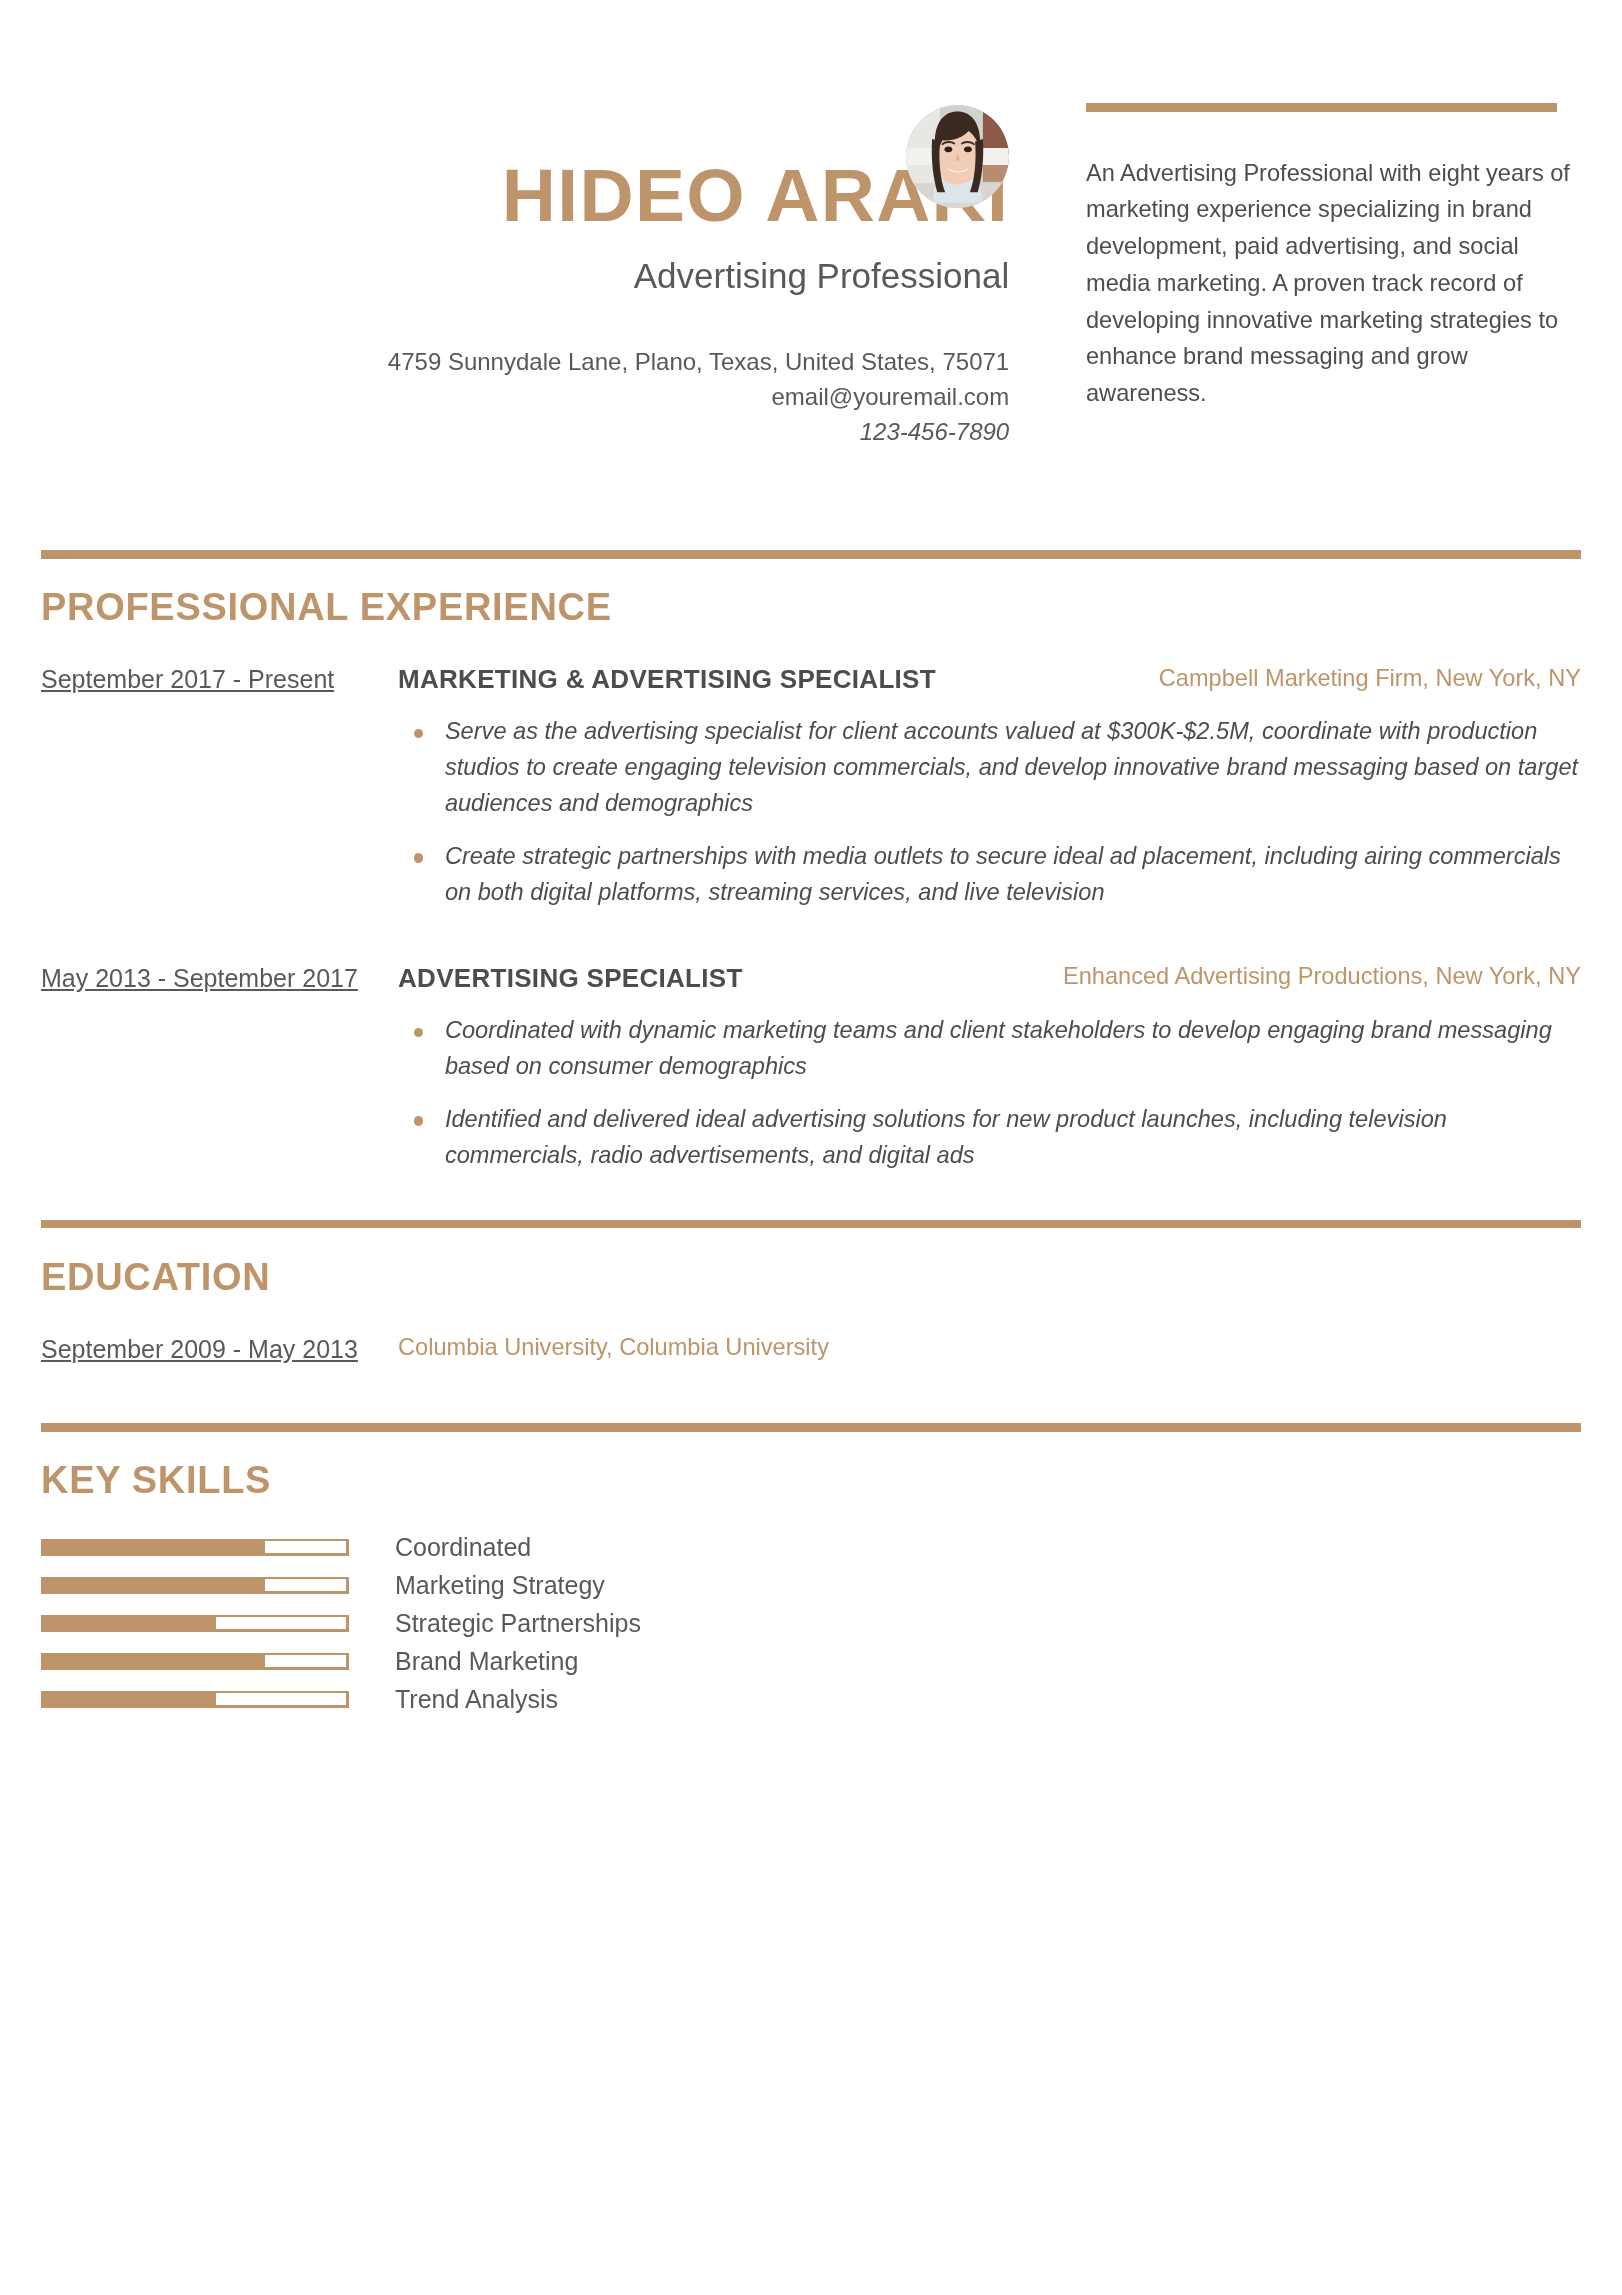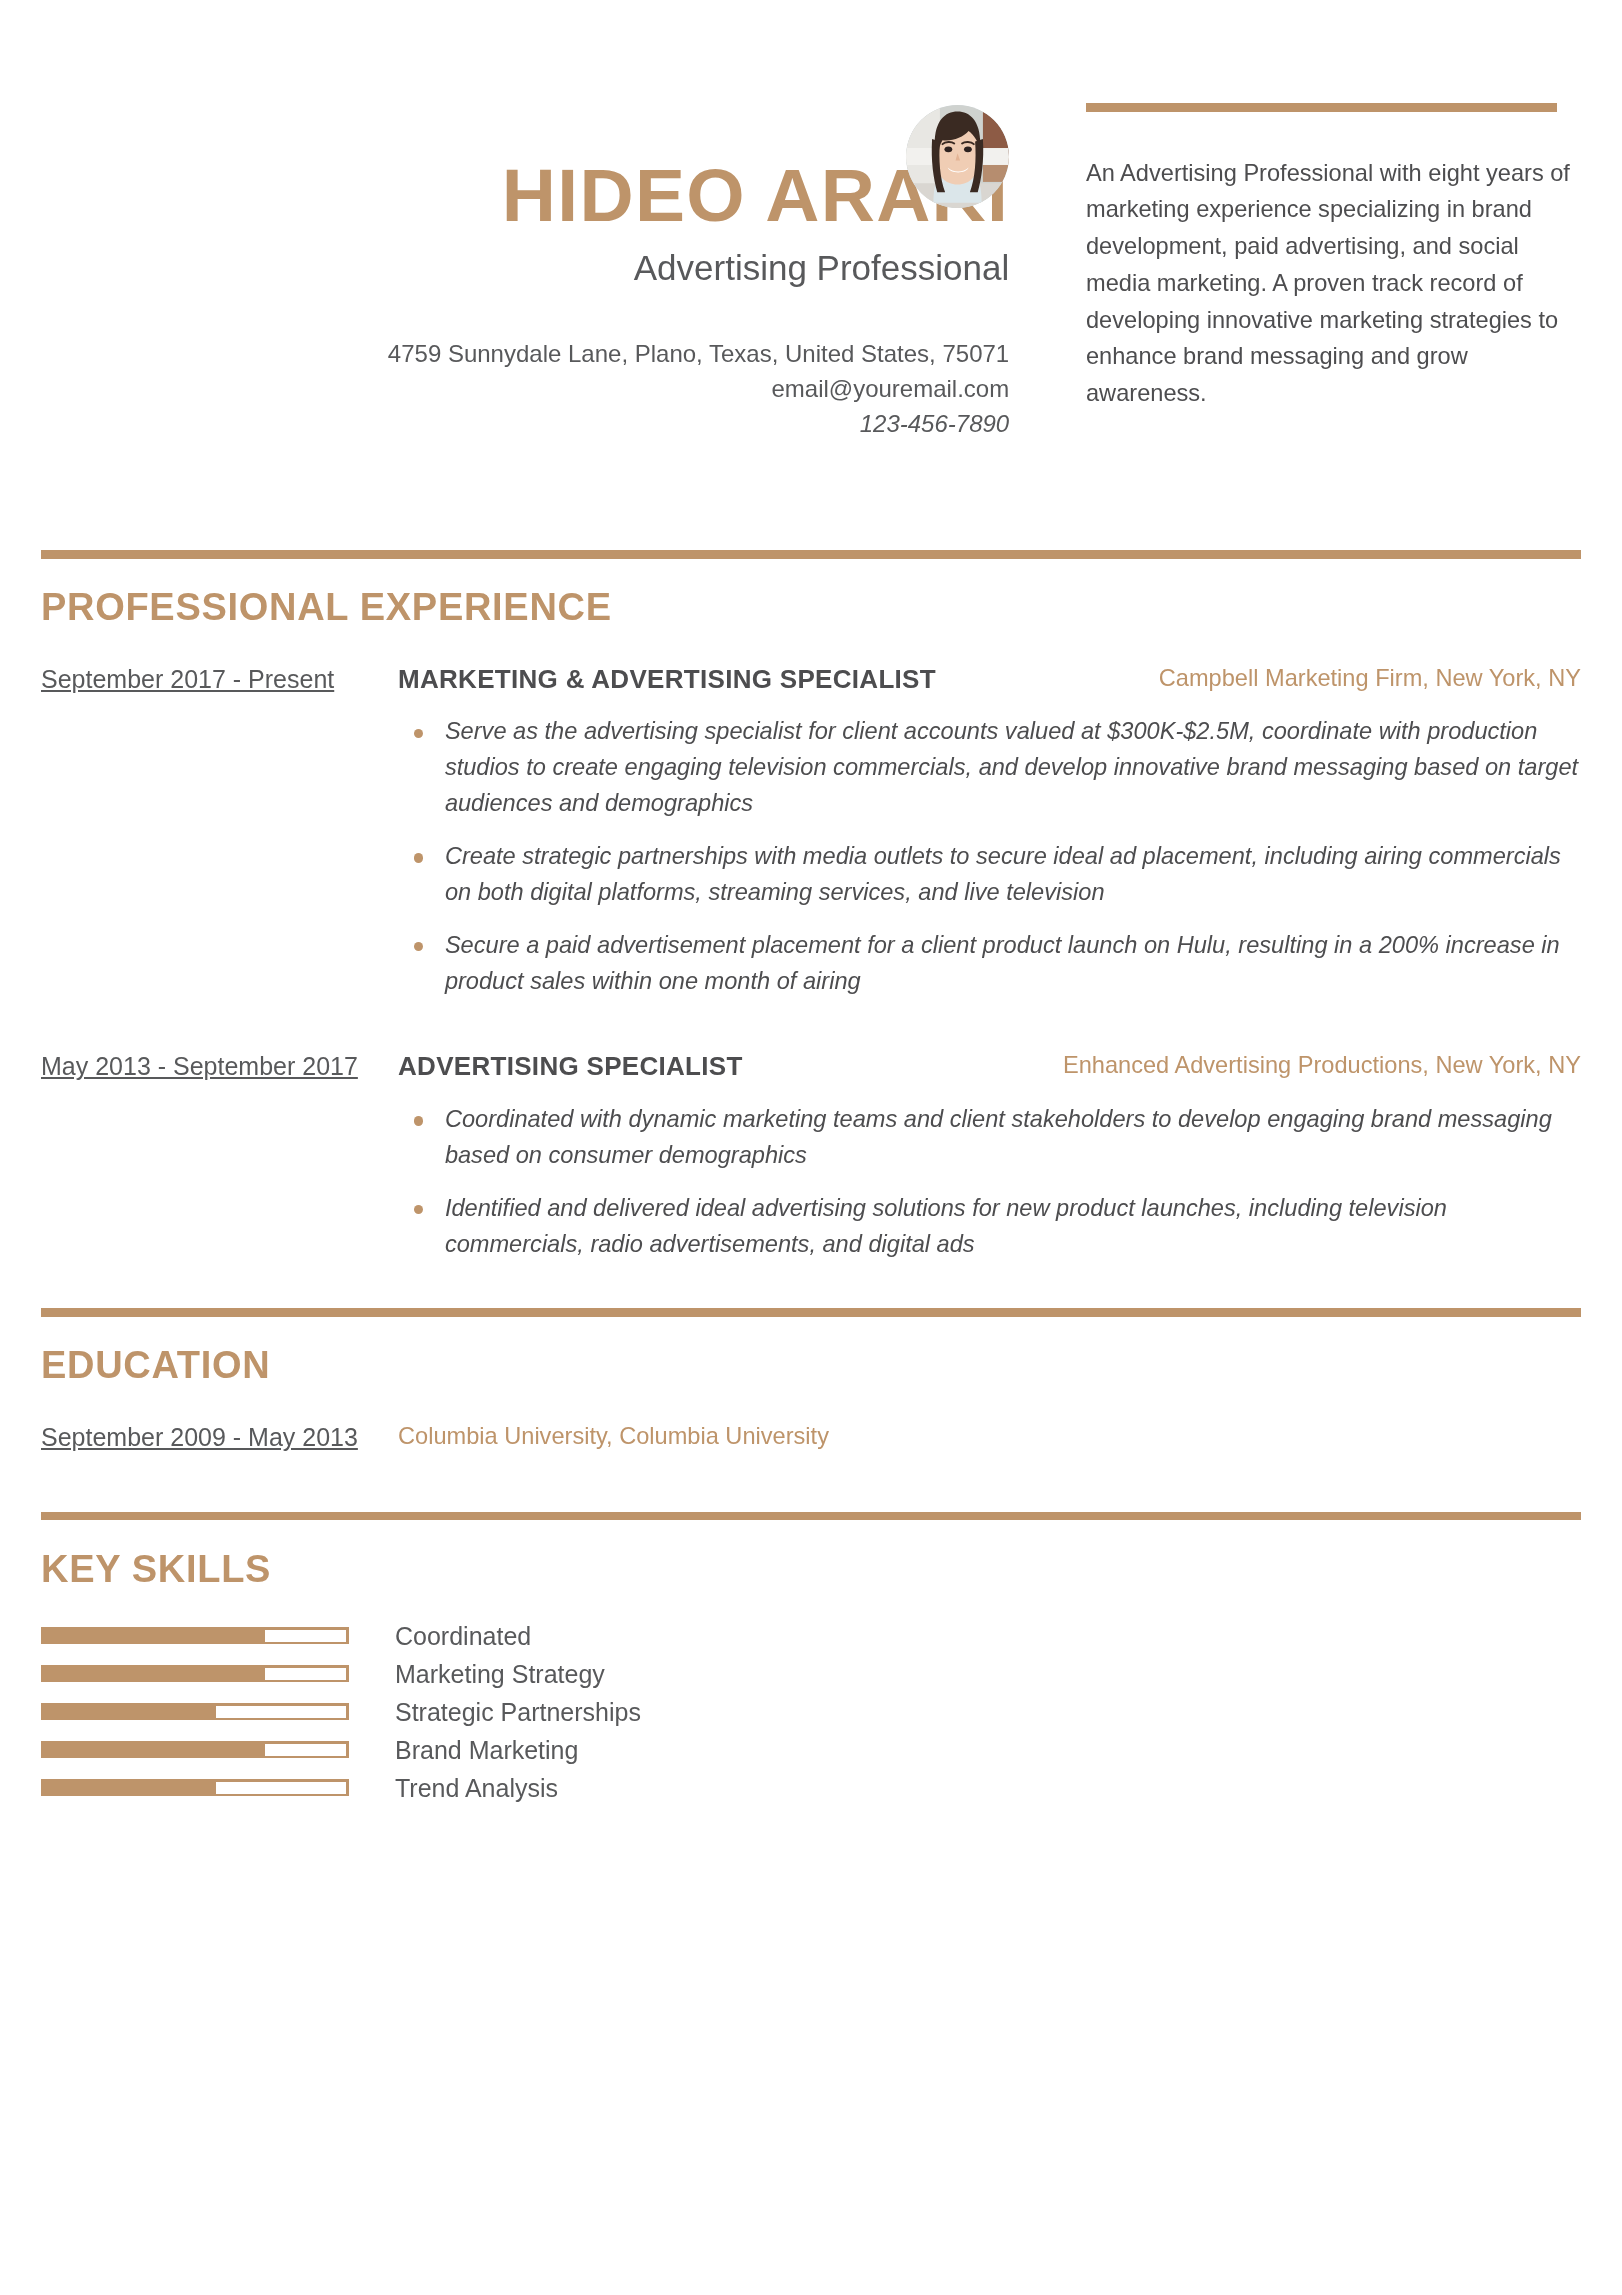--- a/index.html
+++ b/index.html
@@ -62,21 +62,21 @@
     line-height: 1.02;
     padding-right: 11.8px;
     white-space: nowrap;
   }
 
   .job-title {
     font-size: 35px;
     font-weight: 400;
     color: #58595b;
     line-height: 1.2;
-    margin-top: 13px;
+    margin-top: 21px;
     padding-right: 11.8px;
   }
 
   .contact {
     margin-top: 47px;
     padding-right: 11.8px;
     font-size: 24px;
     line-height: 1.46;
     color: #58595b;
   }
@@ -291,24 +291,20 @@
         </div>
         <ul class="bullets">
           <li class="bullet">
             <span class="bullet-dot"></span>
             <span class="bullet-text">Serve as the advertising specialist for client accounts valued at  $300K-$2.5M, coordinate with production studios to create engaging  television commercials, and develop innovative brand messaging based on  target audiences and demographics</span>
           </li>
           <li class="bullet">
             <span class="bullet-dot"></span>
             <span class="bullet-text">Create strategic partnerships with media outlets to secure ideal ad  placement, including airing commercials on both digital platforms,  streaming services, and live television</span>
           </li>
-          <li class="bullet">
-            <span class="bullet-dot"></span>
-            <span class="bullet-text">Secure a paid advertisement placement for a client product launch on  Hulu, resulting in a 200% increase in product sales within one month of  airing</span>
-          </li>
         </ul>
       </div>
     </div>
 
     <div class="entry" style="margin-top:47px;">
       <div class="entry-dates">May 2013 - September 2017</div>
       <div class="entry-body">
         <div class="entry-headrow">
           <div class="entry-role">ADVERTISING SPECIALIST</div>
           <div class="entry-company">Enhanced Advertising Productions, New York, NY</div>

